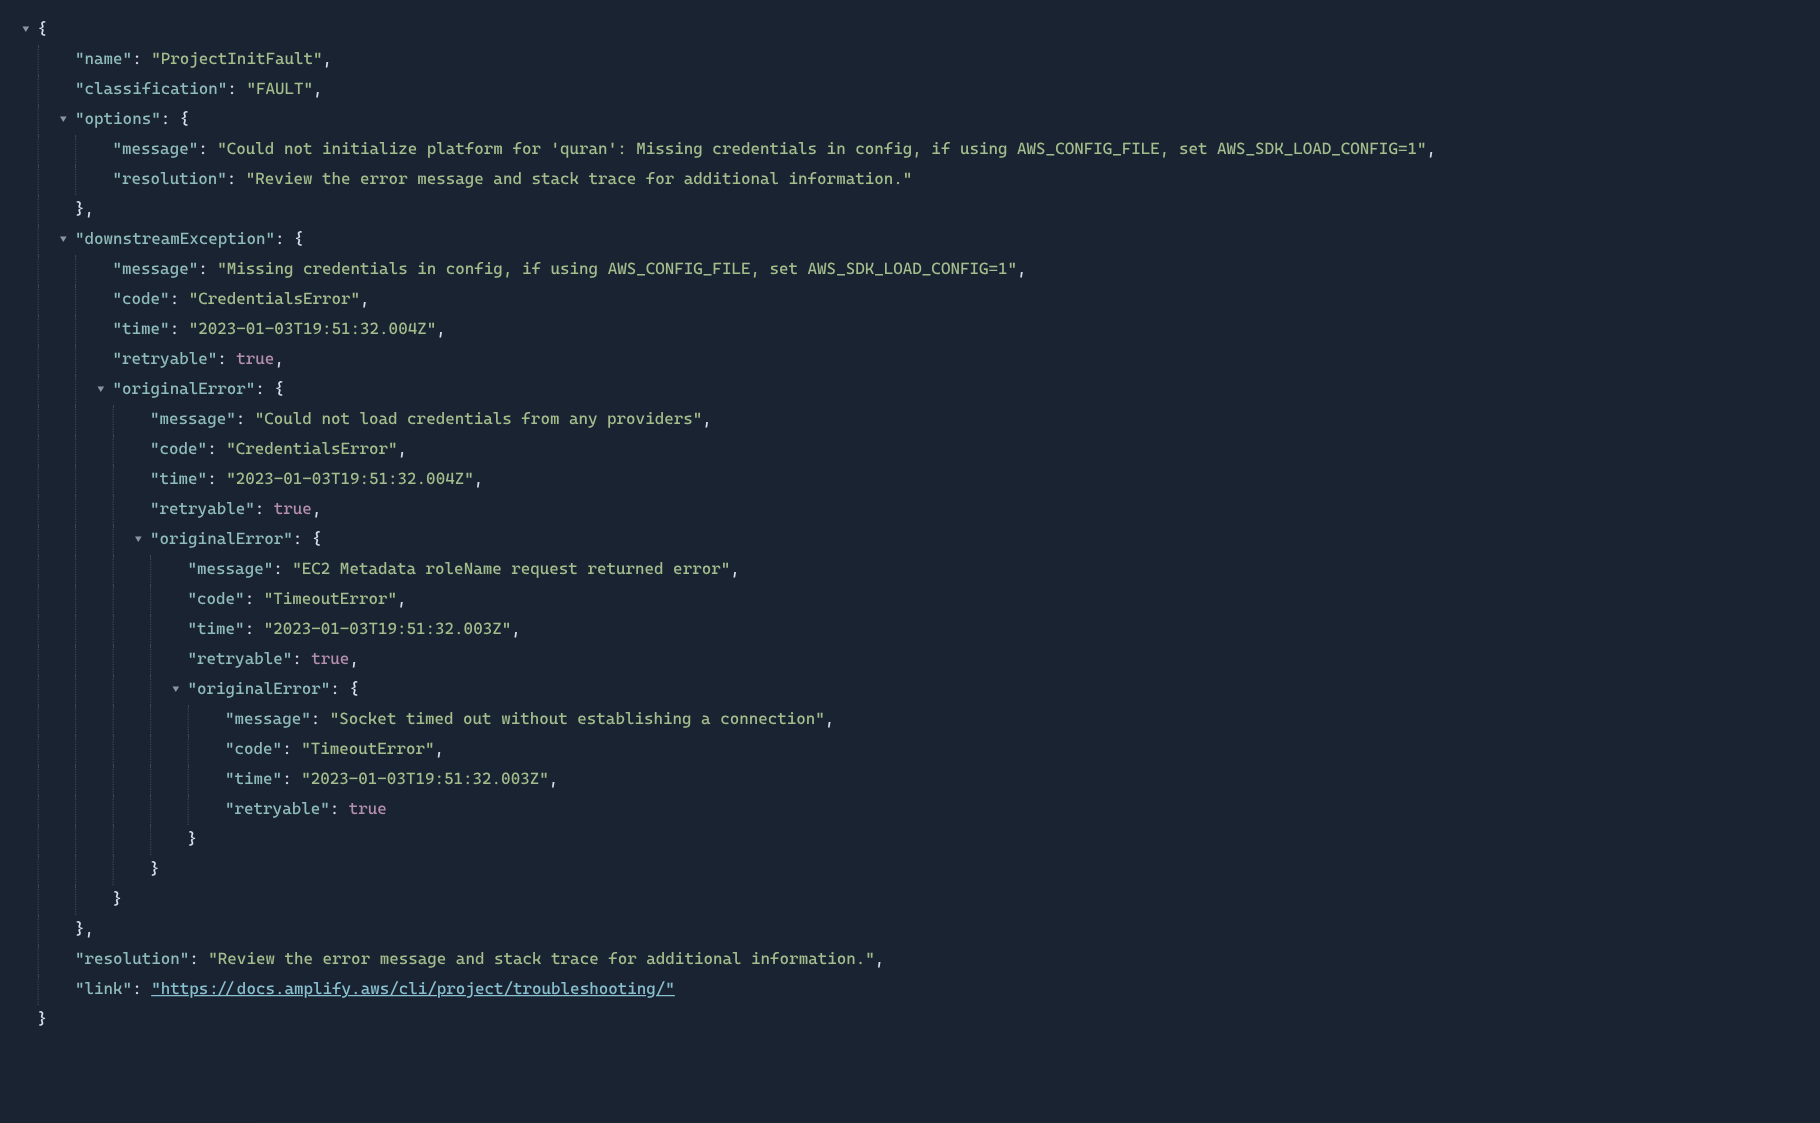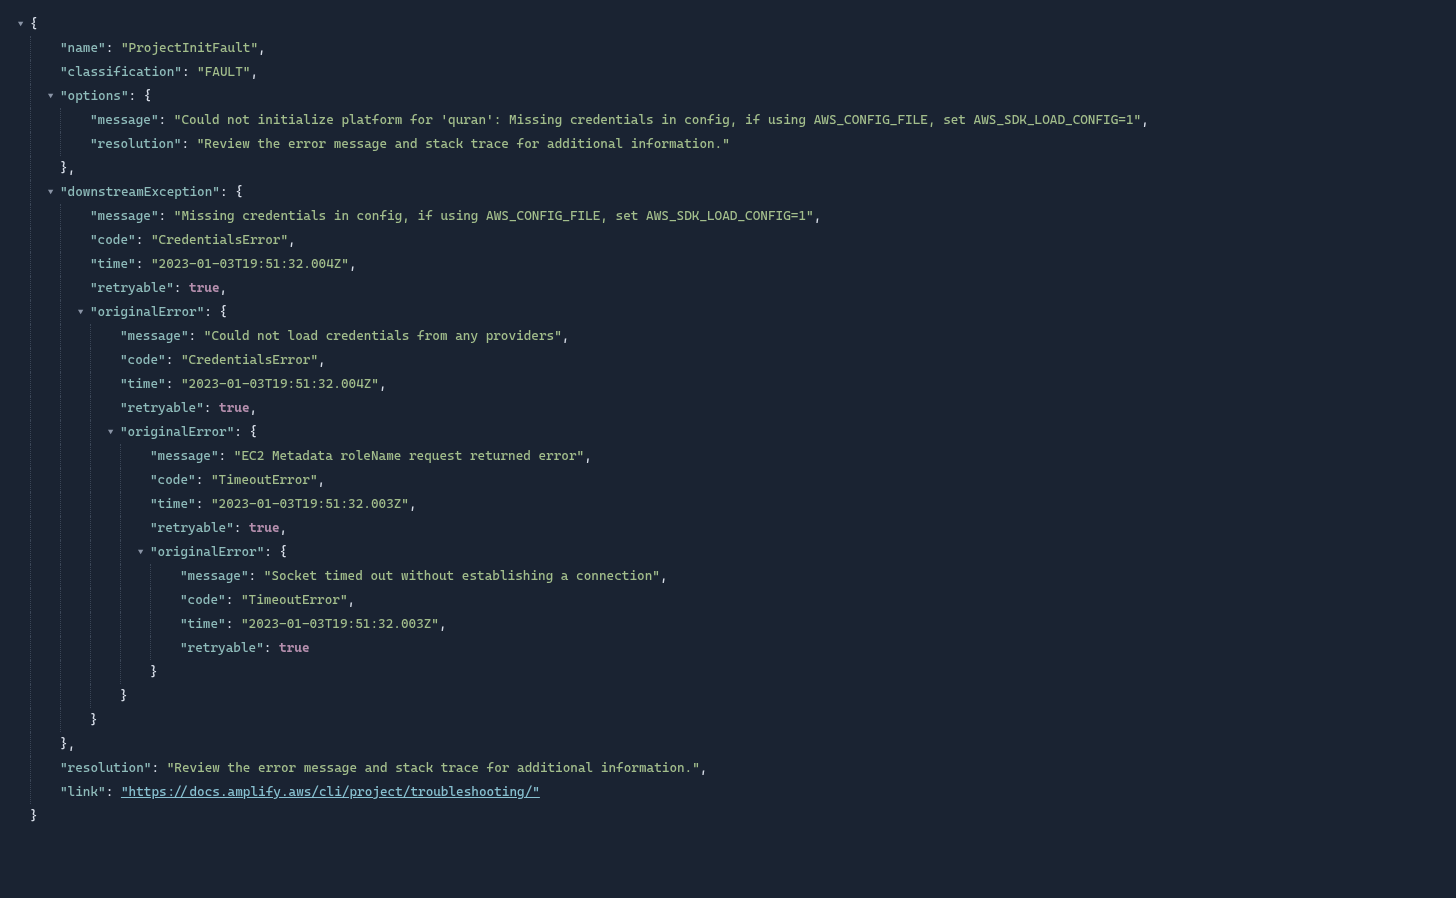--- a/index.html
+++ b/index.html
@@ -32,21 +32,21 @@
     color: #8a94a6;
     font-size: 9px;
     width: 12px;
     display: inline-block;
     cursor: pointer;
     user-select: none;
     margin-left: -12px;
   }
   .key { color: #8fbcbb; }
   .string { color: #a3be8c; }
-  .bool { color: #b48ead; font-weight: bold; }
+  .bool { color: #b48ead; }
   .link { color: #88c0d0; text-decoration: underline; }
   .brace { color: #d8dee9; }
   .colon { color: #d8dee9; }
   .comma { color: #d8dee9; }
   .content { display: flex; align-items: center; }
 </style>
 </head>
 <body>
 
 <div>

